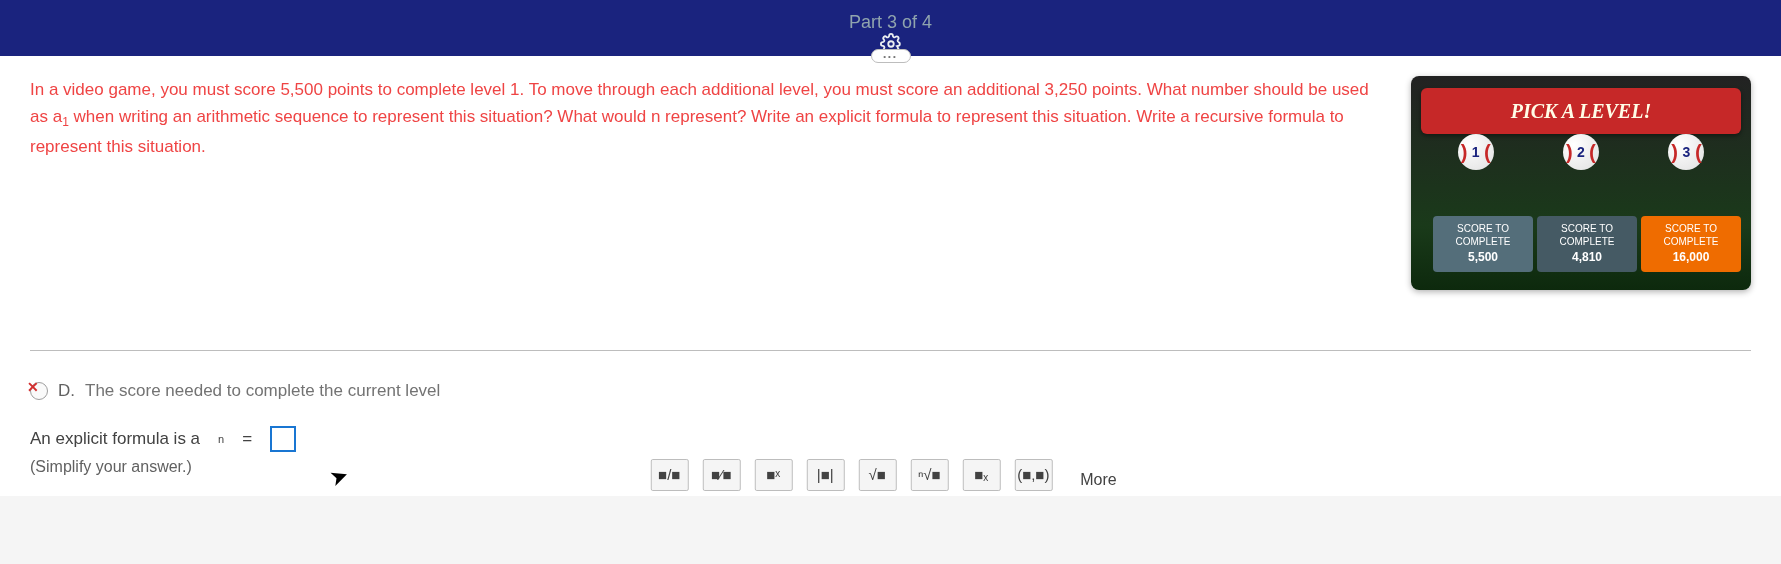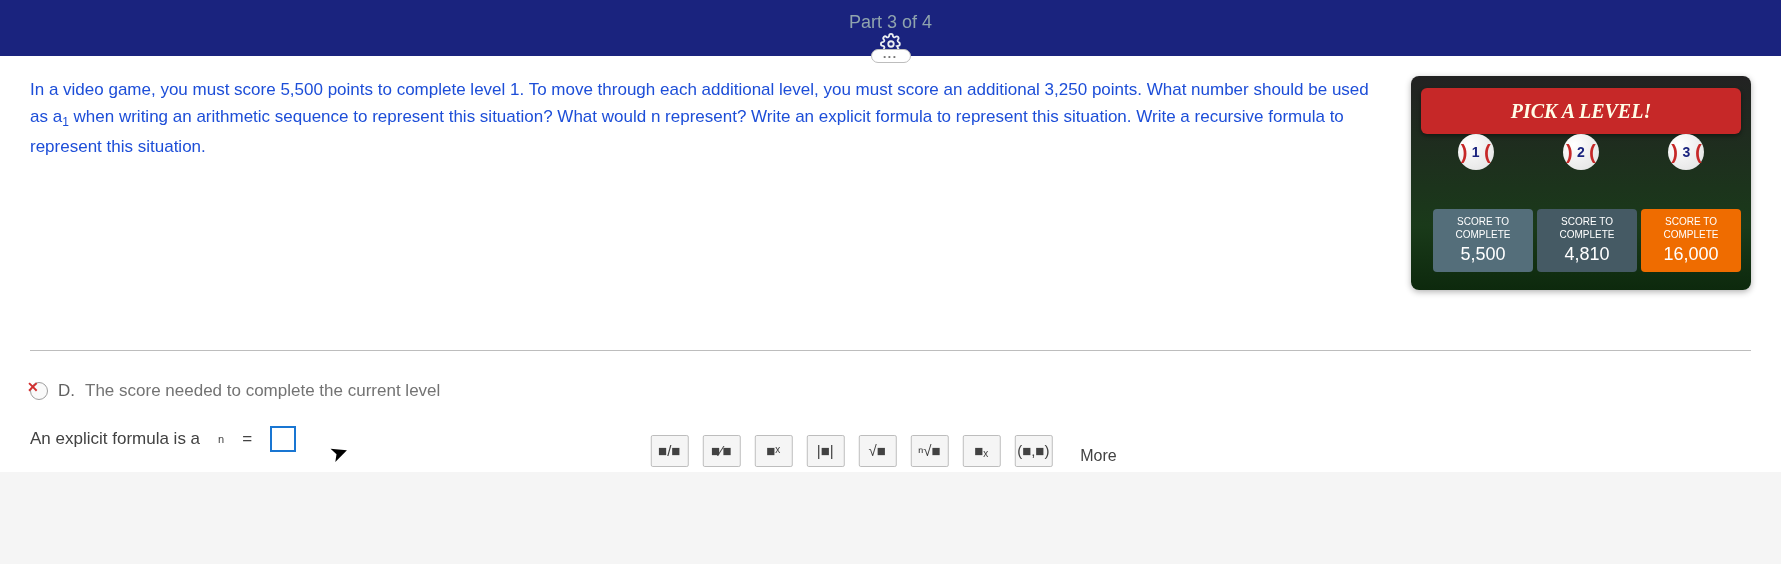--- a/index.html
+++ b/index.html
@@ -31,21 +31,21 @@
     padding: 20px 30px;
     position: relative;
   }
   .question-row {
     display: flex;
     gap: 30px;
     align-items: flex-start;
   }
   .question-text {
     flex: 1;
-    color: #1d4ed8;
+    color: #ef4444;
     font-size: 17px;
     line-height: 1.6;
   }
   .question-text sub { font-size: 12px; }
   .level-card {
     width: 340px;
     height: 214px;
     background: linear-gradient(180deg,#222 0%, #1a3a1a 70%, #0d290d 100%);
     border-radius: 8px;
     position: relative;
@@ -114,21 +114,21 @@
     text-align: center;
     color: #fff;
     font-size: 10px;
     line-height: 1.3;
     padding: 6px 2px;
     border-radius: 4px;
   }
   .sb1 { background: #546e7a; }
   .sb2 { background: #455a64; }
   .sb3 { background: #ef6c00; }
-  .score-box .val { font-size: 18px; font-weight: normal; display:block; margin-top:2px;}
+  .score-box .val { font-size: 12px; font-weight: bold; display:block; margin-top:2px;}
   .divider {
     margin: 60px 0 30px;
     border: none;
     border-top: 1px solid #bdbdbd;
     position: relative;
   }
   .divider-handle {
     position: absolute;
     left: 50%;
     top: -7px;
@@ -281,20 +281,21 @@
     <span class="opt-label">D.</span>
     <span class="opt-text">The score needed to complete the current level</span>
   </div>
 
   <div class="formula-row">
     <span>An explicit formula is a</span>
       <sub>n</sub>
       <span> = </span>
     <span class="answer-box"></span>
   </div>
+  <div class="hint-text">(Simplify your answer.)</div>
 
   <div class="toolbar">
     <div class="tool-btn">■/■</div>
     <div class="tool-btn">■⁄■</div>
     <div class="tool-btn">■ˣ</div>
     <div class="tool-btn">|■|</div>
     <div class="tool-btn">√■</div>
     <div class="tool-btn">ⁿ√■</div>
     <div class="tool-btn">■ₓ</div>
     <div class="tool-btn">(■,■)</div>

